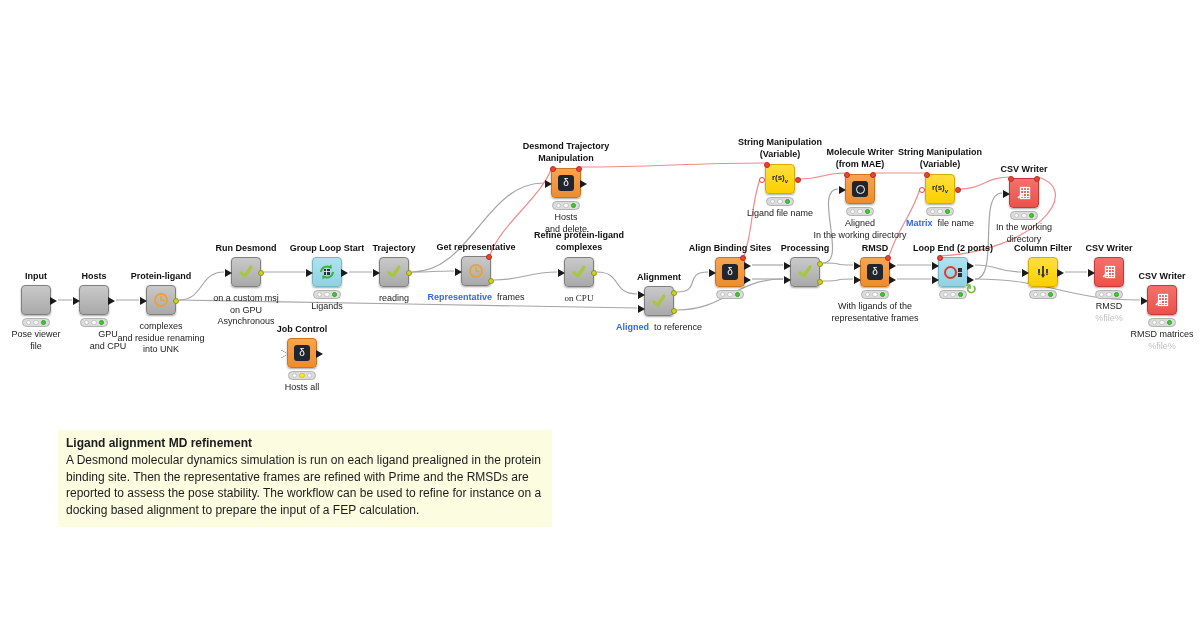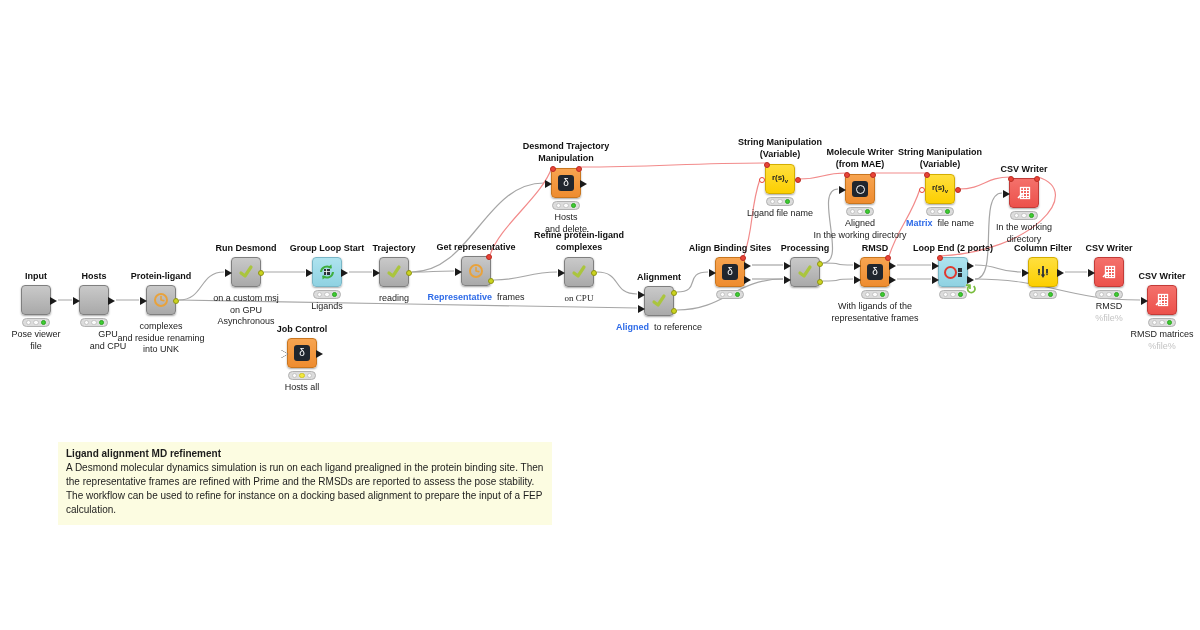--- a/index.html
+++ b/index.html
@@ -34,21 +34,21 @@
          text-shadow:0 0 2px #fff;}
   .darkic{width:16px;height:16px;border-radius:3px;background:#20262e;color:#fff;display:flex;
           align-items:center;justify-content:center;font-size:10px;line-height:1;}
   .ring{width:7px;height:7px;border:1.6px solid #fff;border-radius:50%;display:inline-block;}
   .varic{font-size:8px;font-weight:700;color:#222;line-height:1;}
   .varic sub{font-size:6px;}
   .lewrap{display:flex;align-items:center;gap:1px;}
   .lering{width:9px;height:9px;border:2.6px solid #e0392f;border-radius:50%;display:inline-block;box-sizing:content-box;}
   .lebars i{display:block;width:4px;height:4px;background:#2b3138;margin:1px 0;}
   .annotation{position:absolute;left:58px;top:430px;width:478px;background:#fcfce1;
-              padding:5px 8px 8px;font-size:10px;line-height:1.4;color:#1c1c1c;margin-top:12px;}
+              padding:5px 8px 8px;font-size:12px;line-height:1.4;color:#1c1c1c;}
   .ann-title{font-weight:700;}
 </style>
 </head>
 <body>
 
 <div id="stage">
   <svg class="wires" id="wires" width="1200" height="630">
       <path d="M58 300 C83 300 47 300 72 300" fill="none" stroke="#a6a6a6" stroke-width="1.2"></path>
       <path d="M116 300 C141 300 114 300 139 300" fill="none" stroke="#a6a6a6" stroke-width="1.2"></path>
       <path d="M179 300 C204 300 199 272 224 272" fill="none" stroke="#a6a6a6" stroke-width="1.2"></path>

